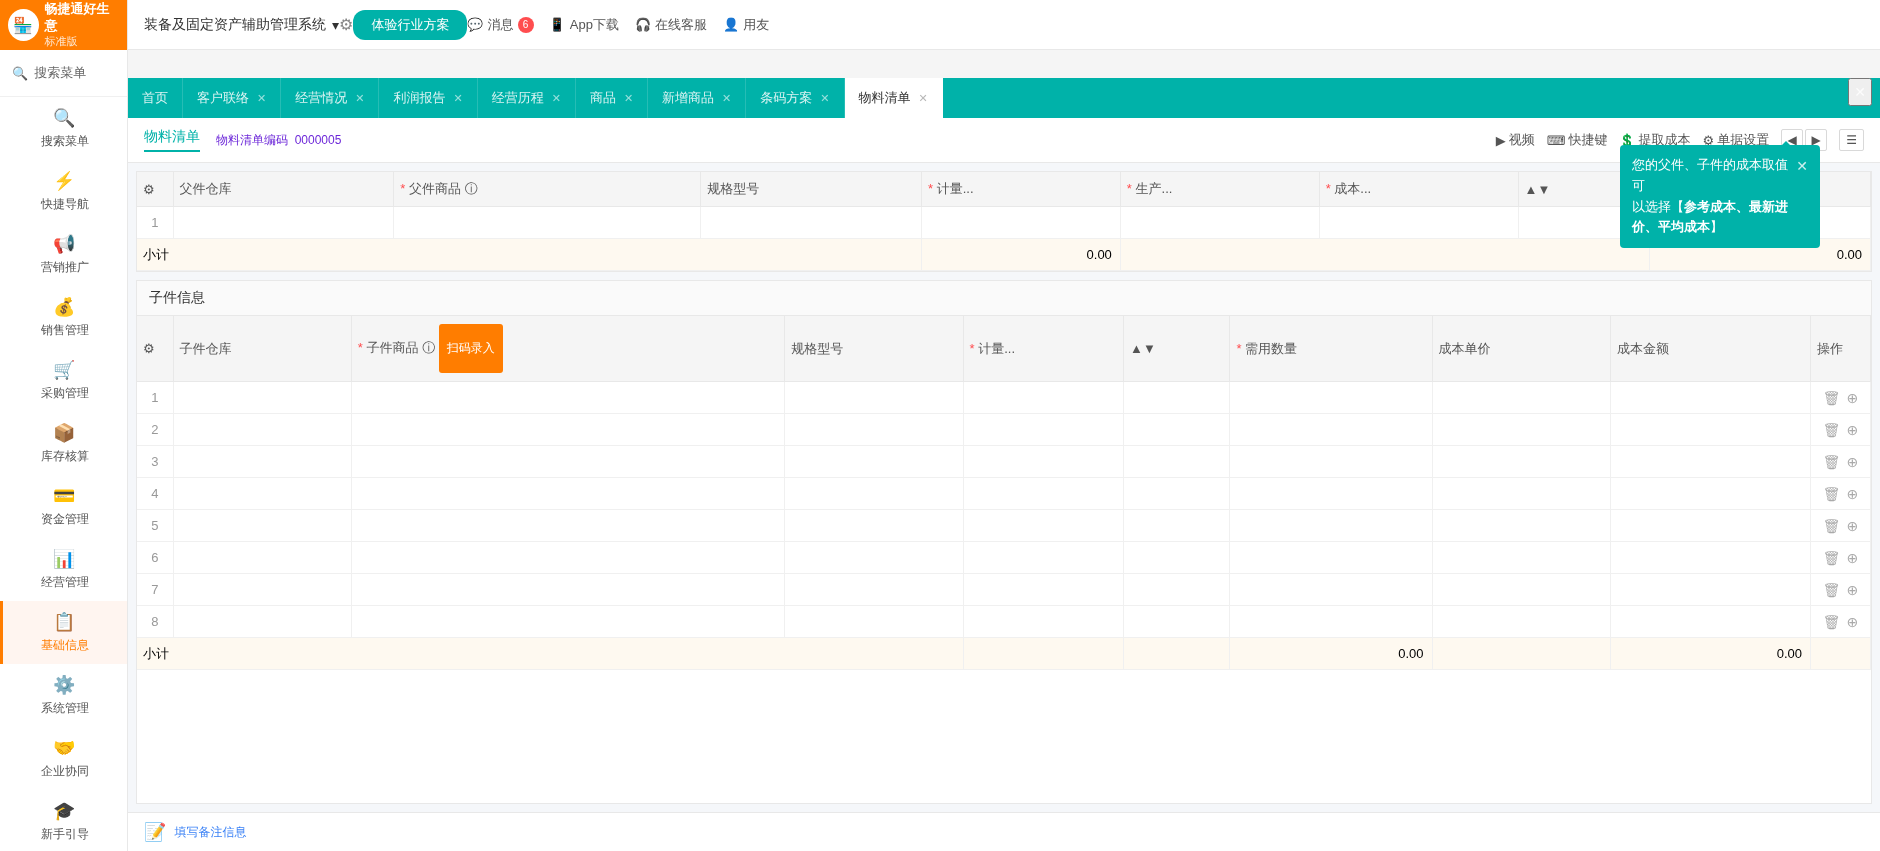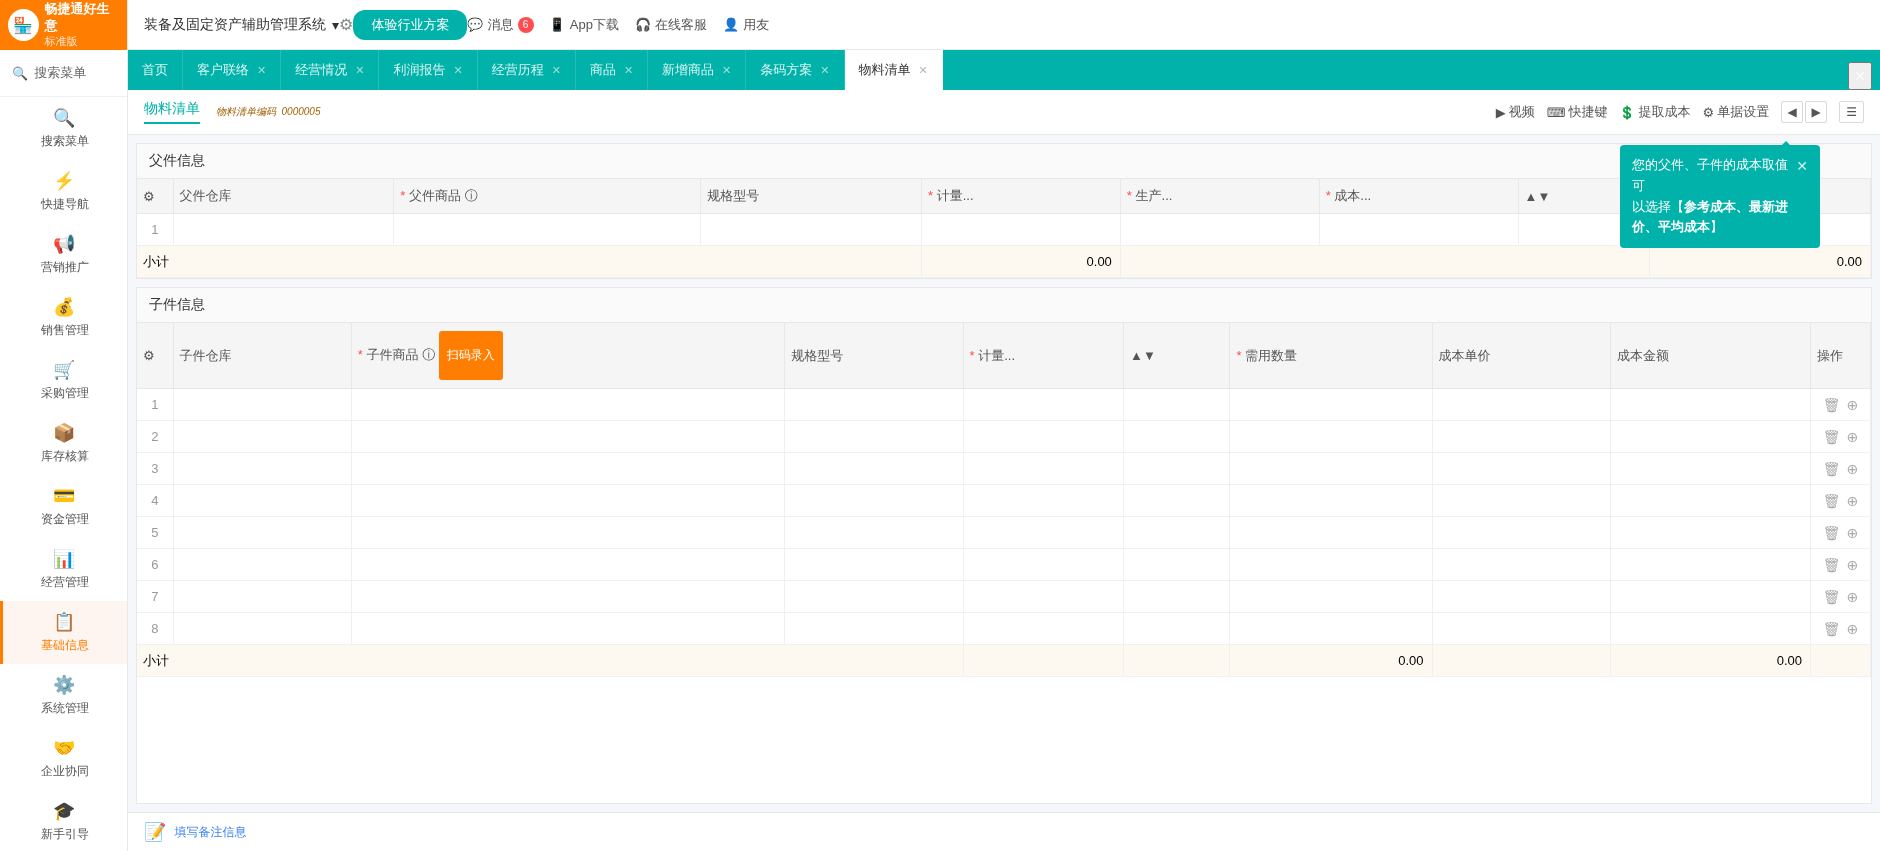--- a/index.html
+++ b/index.html
@@ -74,22 +74,22 @@
       padding: 6px 18px; font-size: 13px; cursor: pointer;
     }
     .system-select {
       display: flex; align-items: center; gap: 6px; font-size: 14px; color: #333;
       cursor: pointer;
     }
 
     
     .nav-tabs {
       background: #00b2a9;
-      display: flex; align-items: flex-end;
-      height: 40px; overflow: hidden;
+      display: flex; align-items: flex-start;
+      height: 40px; overflow: hidden; margin-top: 28px;
     }
     .nav-tab {
       padding: 0 14px; height: 40px; display: flex; align-items: center;
       color: rgba(255,255,255,0.85); font-size: 13px; cursor: pointer; gap: 4px;
       border-right: 1px solid rgba(255,255,255,0.15);
       white-space: nowrap;
     }
     .nav-tab.active { background: #fff; color: #333; }
     .nav-tab .close-icon { font-size: 11px; opacity: 0.7; margin-left: 4px; }
     .nav-tab.active .close-icon { color: #999; }
@@ -104,21 +104,21 @@
     .sub-header {
       background: #fff; padding: 10px 16px;
       border-bottom: 1px solid #e8e8e8;
       display: flex; align-items: center; justify-content: space-between;
     }
     .sub-header-left { display: flex; align-items: center; gap: 16px; }
     .sub-tab {
       font-size: 14px; color: #555; cursor: pointer; padding-bottom: 4px;
     }
     .sub-tab.active { color: #00b2a9; border-bottom: 2px solid #00b2a9; }
-    .sub-header-code { font-size: 10px; color: #a16207; font-style: italic; }
+    .sub-header-code { font-size: 12px; color: #6d28d9; }
     .sub-header-right { display: flex; align-items: center; gap: 12px; font-size: 13px; color: #555; }
     .sub-header-right span { cursor: pointer; display: flex; align-items: center; gap: 3px; }
 
     
     .section { background: #fff; margin: 8px 8px 0; border: 1px solid #e8e8e8; }
     .section-title {
       padding: 8px 12px; font-size: 14px; color: #333; font-weight: 500;
       background: #fafafa; border-bottom: 1px solid #e8e8e8;
     }
 
@@ -360,21 +360,20 @@
         </span>
         <div class="nav-arrows">
           <button class="nav-arrow">◀</button>
           <button class="nav-arrow">▶</button>
         </div>
         <button class="nav-arrow" style="width:auto;padding:0 6px;">☰</button>
       </div>
     </div>
 
     <div class="section">
-      <div class="section-title">父件信息</div>
       <table class="data-table">
         <thead>
           <tr>
             <th class="col-setting">⚙</th>
             <th>父件仓库</th>
             <th><span class="required">*</span> 父件商品 ⓘ</th>
             <th>规格型号</th>
             <th><span class="required">*</span> 计量...</th>
             <th><span class="required">*</span> 生产...</th>
             <th><span class="required">*</span> 成本...</th>

